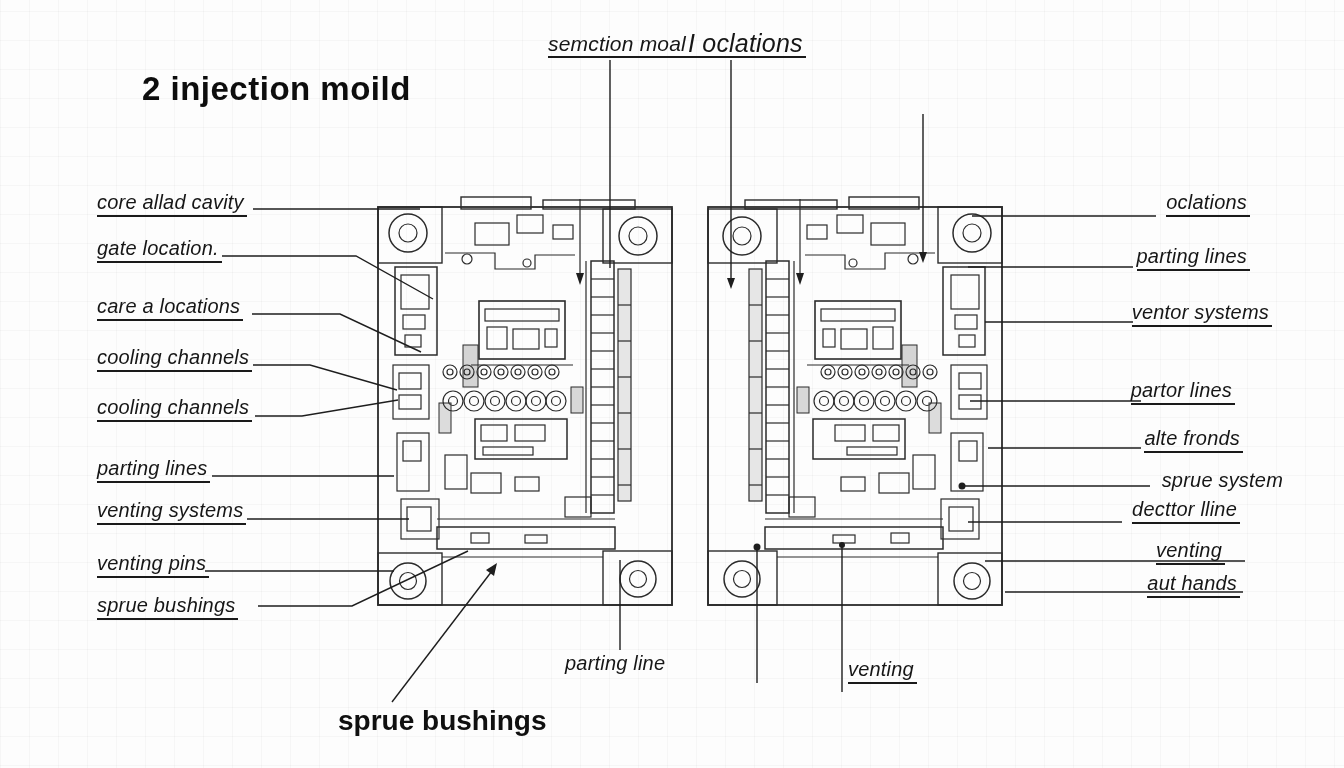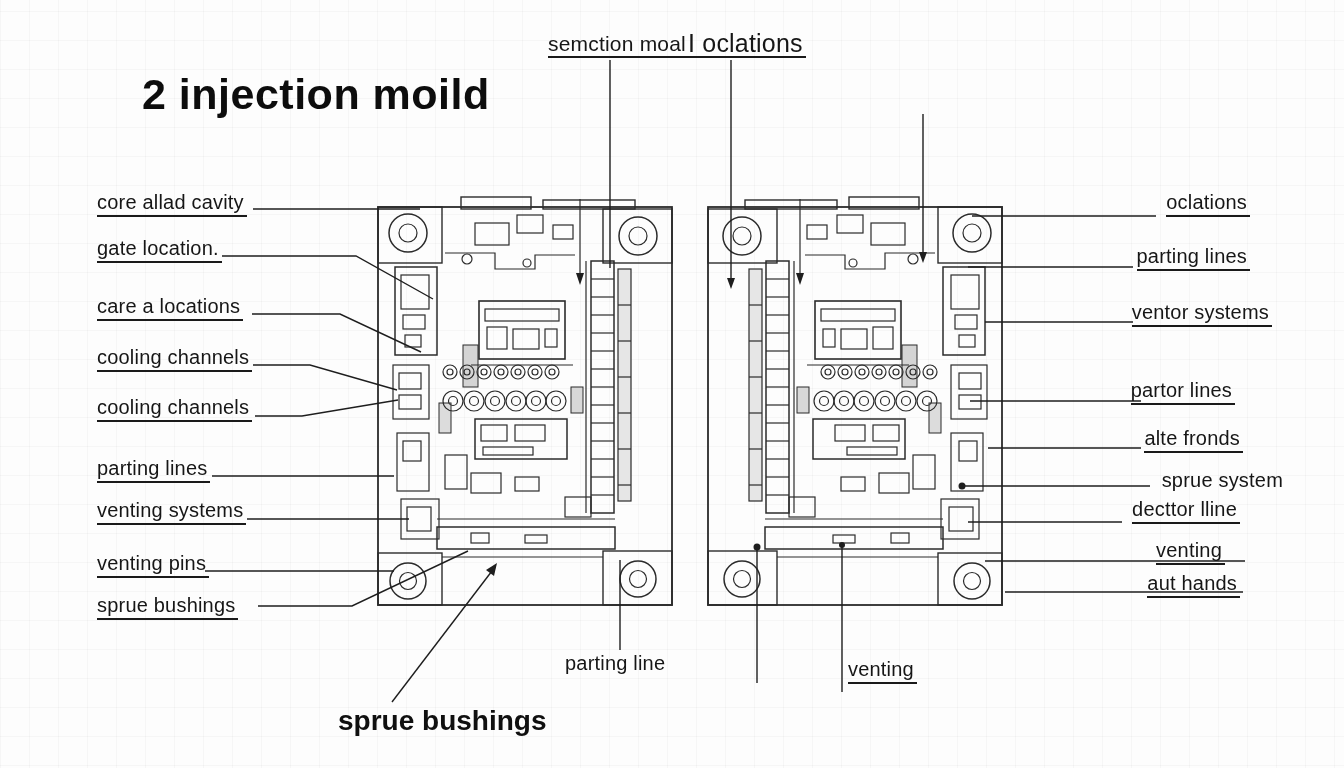--- a/index.html
+++ b/index.html
@@ -17,26 +17,27 @@
     color:#141414;
   }
   #drawing{position:absolute;left:0;top:0;}
   .lbl{
     position:absolute;
     font-size:20px;
     line-height:23px;
     letter-spacing:0.2px;
     white-space:pre;
     color:#161616;
+    font-style:italic;
   }
   .ul{border-bottom:2px solid #1a1a1a;padding:0 3px 1px 0;}
   .r{text-align:right;}
   .title{
     position:absolute;
-    font-size:43px;
+    font-size:33px;
     font-weight:bold;
     letter-spacing:0.5px;
     white-space:pre;
     color:#0d0d0d;
   }
   .big{
     position:absolute;
     font-size:28px;
     font-weight:bold;
     white-space:pre;

